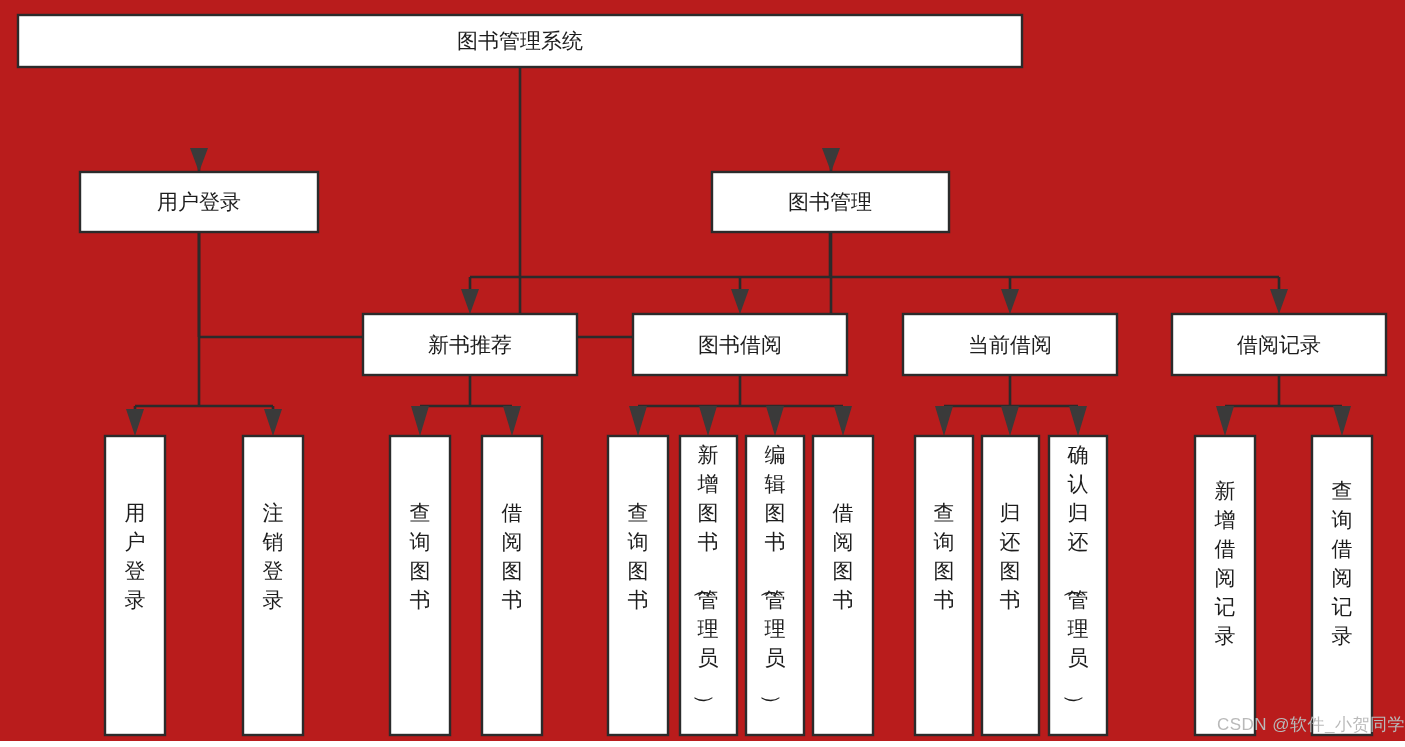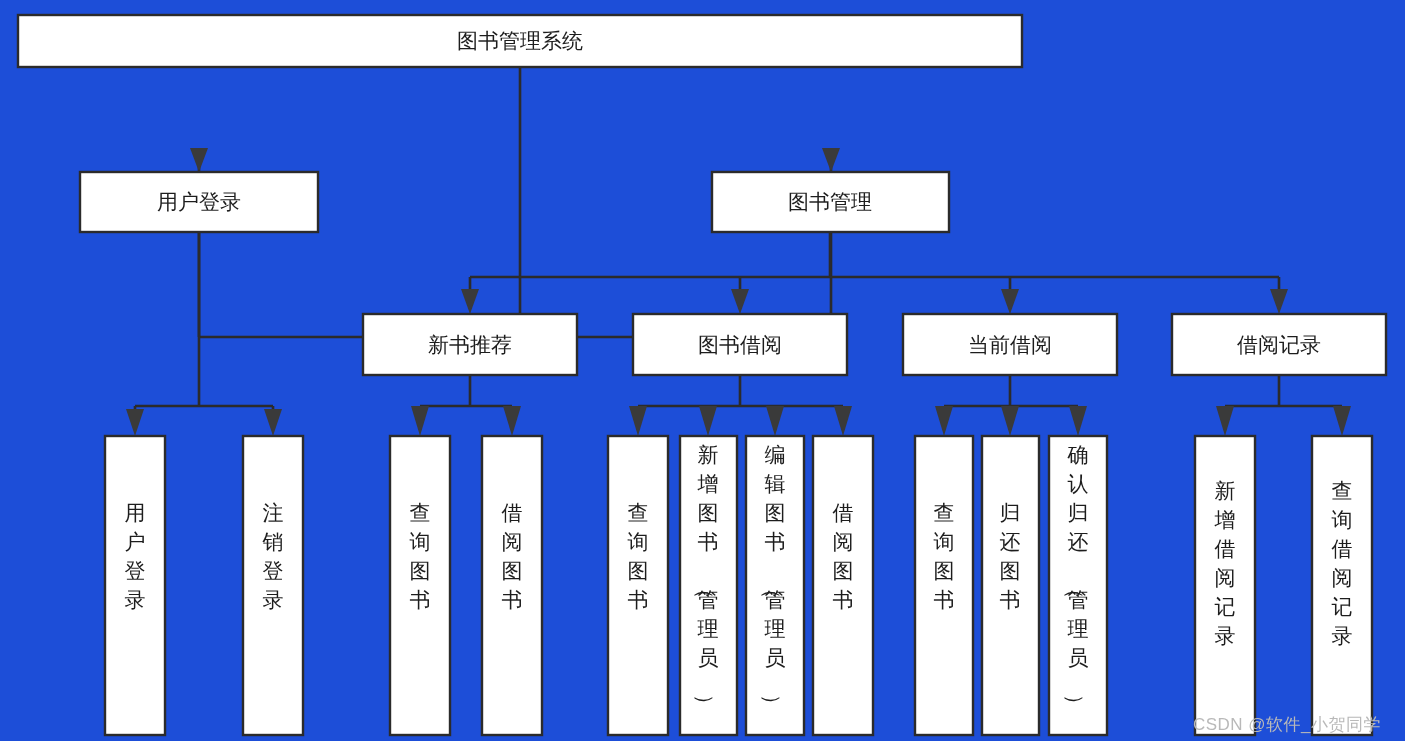--- a/index.html
+++ b/index.html
@@ -10,21 +10,21 @@
   body {
     width: 1405px;
     height: 747px;
     font-family: "Liberation Sans", "DejaVu Sans", sans-serif;
     overflow: hidden;
   }
   #diagram-root {
     position: relative;
     width: 1405px;
     height: 741px;
-    background: #1d4ed8;
+    background: #b91c1c;
   }
   svg.diagram-canvas {
     position: absolute;
     left: 0;
     top: 0;
     width: 1405px;
     height: 747px;
     display: block;
   }
   .node-box {
@@ -50,21 +50,21 @@
     dominant-baseline: middle;
   }
   .node-label-v {
     font-family: "Liberation Sans", "DejaVu Sans", sans-serif;
     font-size: 21px;
     fill: #1d1d1d;
     text-anchor: middle;
   }
   .watermark {
     position: absolute;
-    right: 24px;
+    right: 0;
     bottom: 5px;
     font-family: "Liberation Sans", "DejaVu Sans", sans-serif;
     font-size: 17px;
     color: #b9b9b9;
     letter-spacing: 0.5px;
     white-space: nowrap;
     user-select: none;
   }
 </style>
 </head>

